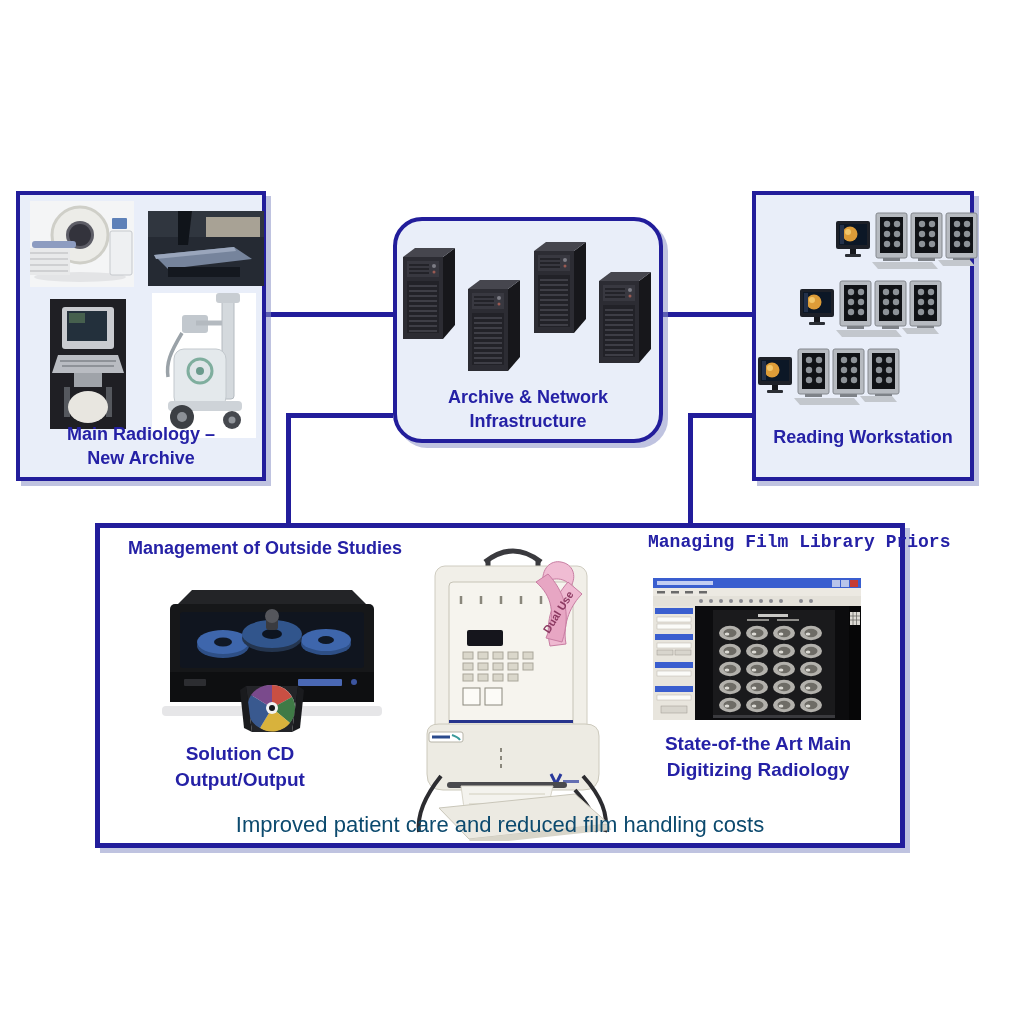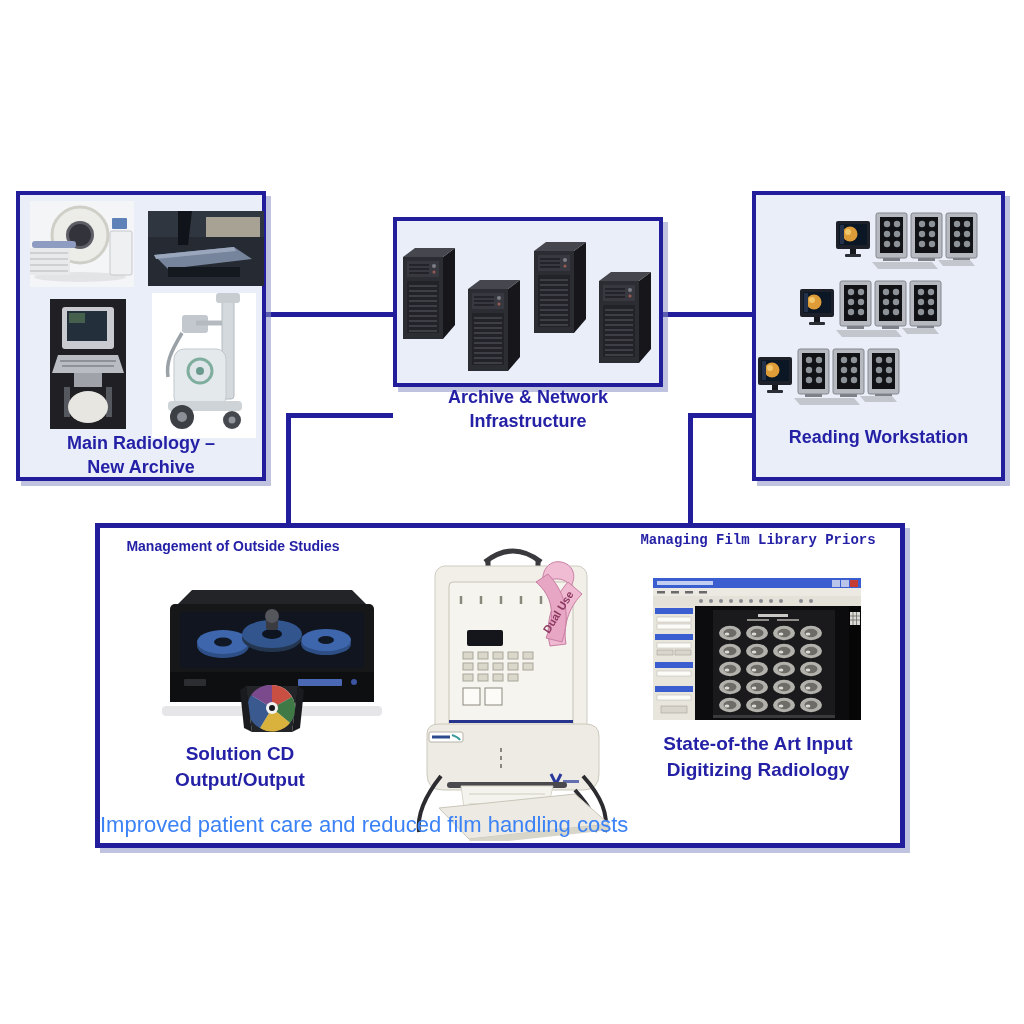--- a/index.html
+++ b/index.html
@@ -3,22 +3,22 @@
 <meta charset="utf-8">
 <style>
   html,body{margin:0;padding:0;background:#fff;}
   .stage{position:relative;width:1024px;height:1024px;background:#ffffff;
          font-family:"Liberation Sans",sans-serif;overflow:hidden;}
   .panel{position:absolute;background:#e9eef9;border:4px solid #221d9b;
          box-shadow:5px 5px 0 rgba(138,146,198,.55);box-sizing:border-box;}
   .panel.white{background:#ffffff;border-width:5px;}
   .conn{position:absolute;background:#221d9b;}
   .cap{position:absolute;color:#2521a6;font-weight:bold;text-align:center;line-height:1.35;}
-  .hdr{position:absolute;color:#2521a6;font-weight:bold;font-size:14px;text-align:center;white-space:nowrap;}
-  .footer-text{position:absolute;left:0;right:0;text-align:left;color:#3b82f6;
+  .hdr{position:absolute;color:#2521a6;font-weight:bold;font-size:18px;text-align:right;white-space:nowrap;margin-left:20px;}
+  .footer-text{position:absolute;left:0;right:0;text-align:center;color:#0c4a6e;
                font-size:22px;font-weight:400;}
   .art{position:absolute;display:block;}
   .photo{position:absolute;display:block;}
 </style>
 </head>
 <body>
 
 <div class="stage">
 
   <svg width="0" height="0" style="position:absolute" aria-hidden="true">
@@ -136,40 +136,40 @@
       <path d="M30 40C18 60 14 70 16 84" stroke="#9aa2a8" stroke-width="3.5" fill="none"></path>
       <rect x="22" y="56" width="52" height="58" rx="10" fill="#e4e9ec" stroke="#c2c8cd"></rect>
       <circle cx="48" cy="78" r="12" fill="#dfe5e8" stroke="#7fae9e" stroke-width="3"></circle>
       <circle cx="48" cy="78" r="4" fill="#6a9a8c"></circle>
       <rect x="16" y="108" width="74" height="10" rx="4" fill="#ced3d8"></rect>
       <circle cx="30" cy="124" r="12" fill="#3c3f44"></circle>
         <circle cx="30" cy="124" r="5" fill="#8c9096"></circle>
       <circle cx="80" cy="127" r="9" fill="#45484e"></circle>
         <circle cx="80" cy="127" r="3.5" fill="#92969c"></circle>
     </svg>
-    <div class="cap" style="left:0;right:0;top:236px;font-size:18px;">
+    <div class="cap" style="left:0;right:0;top:227px;font-size:18px;">
       <div>Main Radiology –</div>
       <div>New Archive</div>
     </div>
   </div>
 
-  <div class="panel" style="left:393px;top:217px;width:270px;height:170px;">
+  <div class="panel" style="left:393px;top:217px;width:270px;height:226px;border-radius:29px;">
     <svg class="art" style="left:2px;top:16px;" width="260" height="150" viewBox="0 0 260 150">
       <use href="#srv-tower" transform="translate(0,8)"></use>
       <use href="#srv-tower" transform="translate(65,40)"></use>
       <use href="#srv-tower" transform="translate(131,2)"></use>
       <use href="#srv-tower" transform="translate(196,32)"></use>
     </svg>
     <div class="cap" style="left:0;right:0;top:164px;font-size:18px;">
       <div>Archive &amp; Network</div>
       <div>Infrastructure</div>
     </div>
   </div>
 
-  <div class="panel" style="left:752px;top:191px;width:253px;height:290px;">
+  <div class="panel" style="left:752px;top:191px;width:222px;height:290px;">
     <svg class="art" style="left:0;top:14px;" width="245" height="210" viewBox="0 0 245 210">
       <use href="#ws-cluster" transform="translate(80,4)"></use>
       <use href="#ws-cluster" transform="translate(44,72)"></use>
       <use href="#ws-cluster" transform="translate(2,140)"></use>
     </svg>
     <div class="cap" style="left:0;right:0;top:230px;font-size:18px;">
       <div>Reading Workstation</div>
     </div>
   </div>
 
@@ -327,20 +327,20 @@
       <use href="#ct-slice" transform="translate(77,127)"></use>
         <use href="#ct-slice" transform="translate(104,127)"></use>
         <use href="#ct-slice" transform="translate(131,127)"></use>
         <use href="#ct-slice" transform="translate(158,127)"></use>
       <rect x="60" y="137" width="122" height="3" fill="#3a3a3e"></rect>
       <rect x="196" y="28" width="12" height="114" fill="#060607"></rect>
       <rect x="197" y="34" width="10" height="13" fill="#dcdad4"></rect>
       <path d="M197 38h10M197 42h10M200 34v13M203.5 34v13" stroke="#6a6a66" stroke-width=".8"></path>
     </svg>
     <div class="cap" style="left:528px;top:203px;width:260px;font-size:19px;">
-      <div>State-of-the Art Input</div>
+      <div>State-of-the Art Main</div>
       <div>Digitizing Radiology</div>
     </div>
 
     <div class="footer-text" style="top:284px;">Improved patient care and reduced film handling costs</div>
   </div>
 
 </div>
 
 </body></html>

